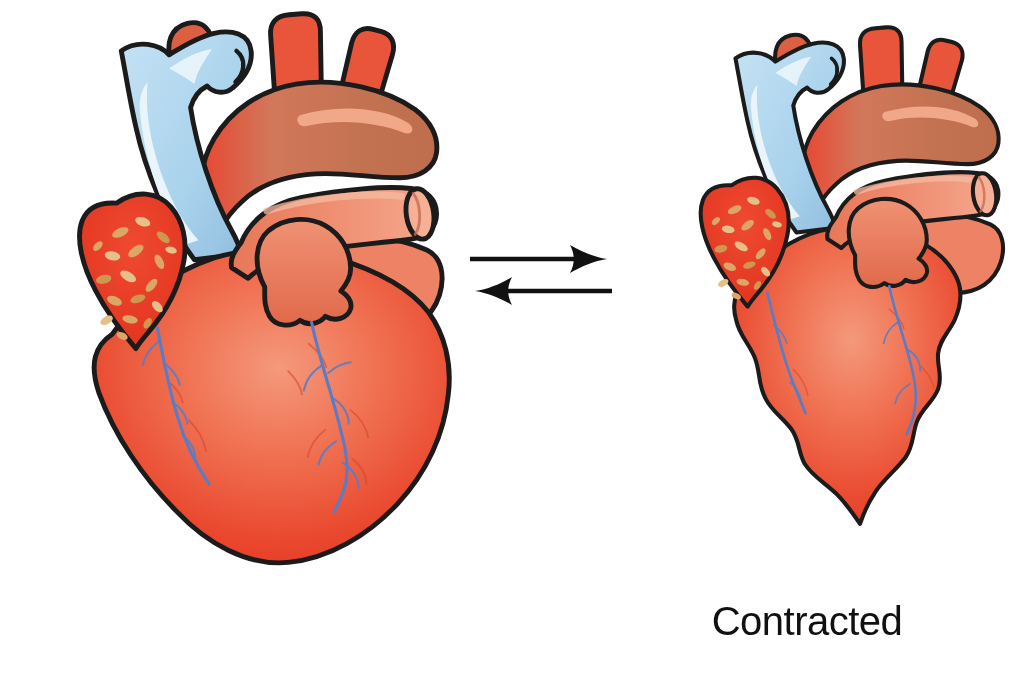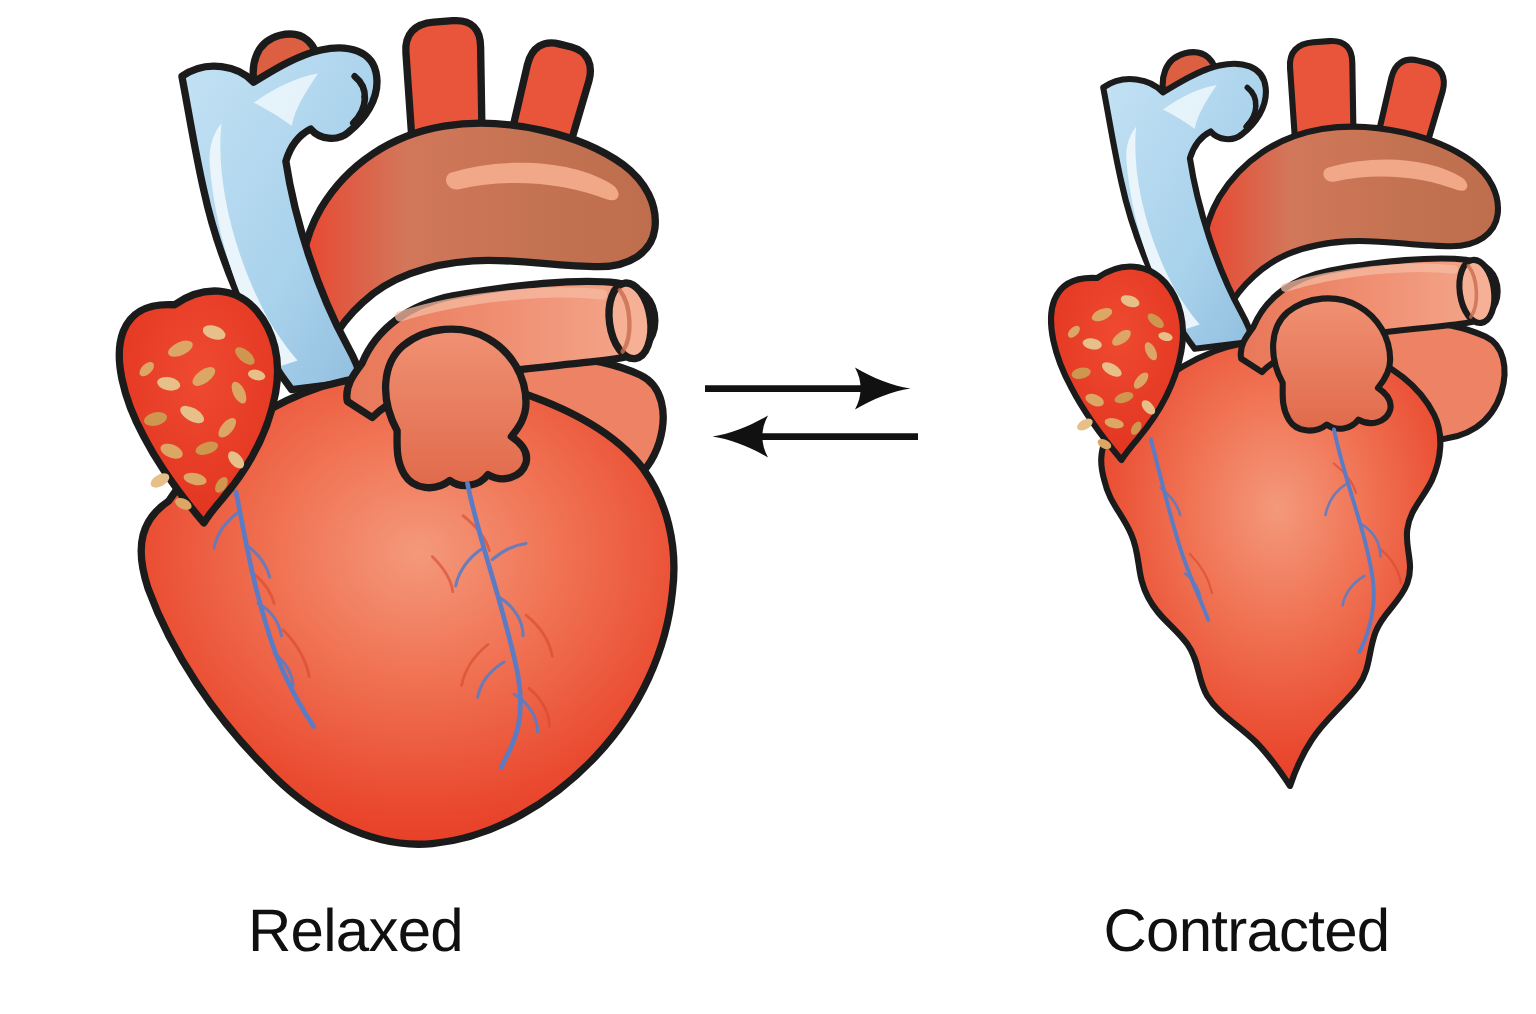--- a/index.html
+++ b/index.html
@@ -19,21 +19,21 @@
     position: absolute;
     top: 599px;
     font-size: 40px;
     font-weight: 400;
     letter-spacing: -0.5px;
     color: #101010;
     text-align: center;
     white-space: nowrap;
   }
   #label-relaxed   { left: 132px; width: 210px; }
-  #label-contracted{ left: 706px; width: 250px; }
+  #label-contracted{ left: 682px; width: 250px; }
   .outlined { stroke: #1b1b1b; stroke-width: 5; stroke-linejoin: round; }
   .vein  { stroke: #5b7cc4; stroke-width: 3.2; fill: none; stroke-linecap: round; }
   .veinb { stroke: #5b7cc4; stroke-width: 2.1; fill: none; stroke-linecap: round; opacity: .9; }
   .twig  { stroke: #d5472f; stroke-width: 1.9; fill: none; stroke-linecap: round; opacity: .6; }
 </style>
 </head>
 <body>
 
 <div class="canvas">
 
@@ -163,16 +163,15 @@
     <g>
       <path d="M 4 16 L 114 16" stroke="#111111" stroke-width="4.5" fill="none"></path>
       <path d="M 104 2 C 116 9 128 14 141 16 C 128 18 116 23 104 30 C 109 21 109 11 104 2 Z" fill="#111111"></path>
     </g>
     <g>
       <path d="M 146 48 L 36 48" stroke="#111111" stroke-width="4.5" fill="none"></path>
       <path d="M 46 34 C 34 41 22 46 9 48 C 22 50 34 55 46 62 C 41 53 41 43 46 34 Z" fill="#111111"></path>
     </g>
   </svg>
 
-  <div id="label-relaxed" class="state-label">Relaxed</div>
   <div id="label-contracted" class="state-label">Contracted</div>
 
 </div>
 
 </body></html>

